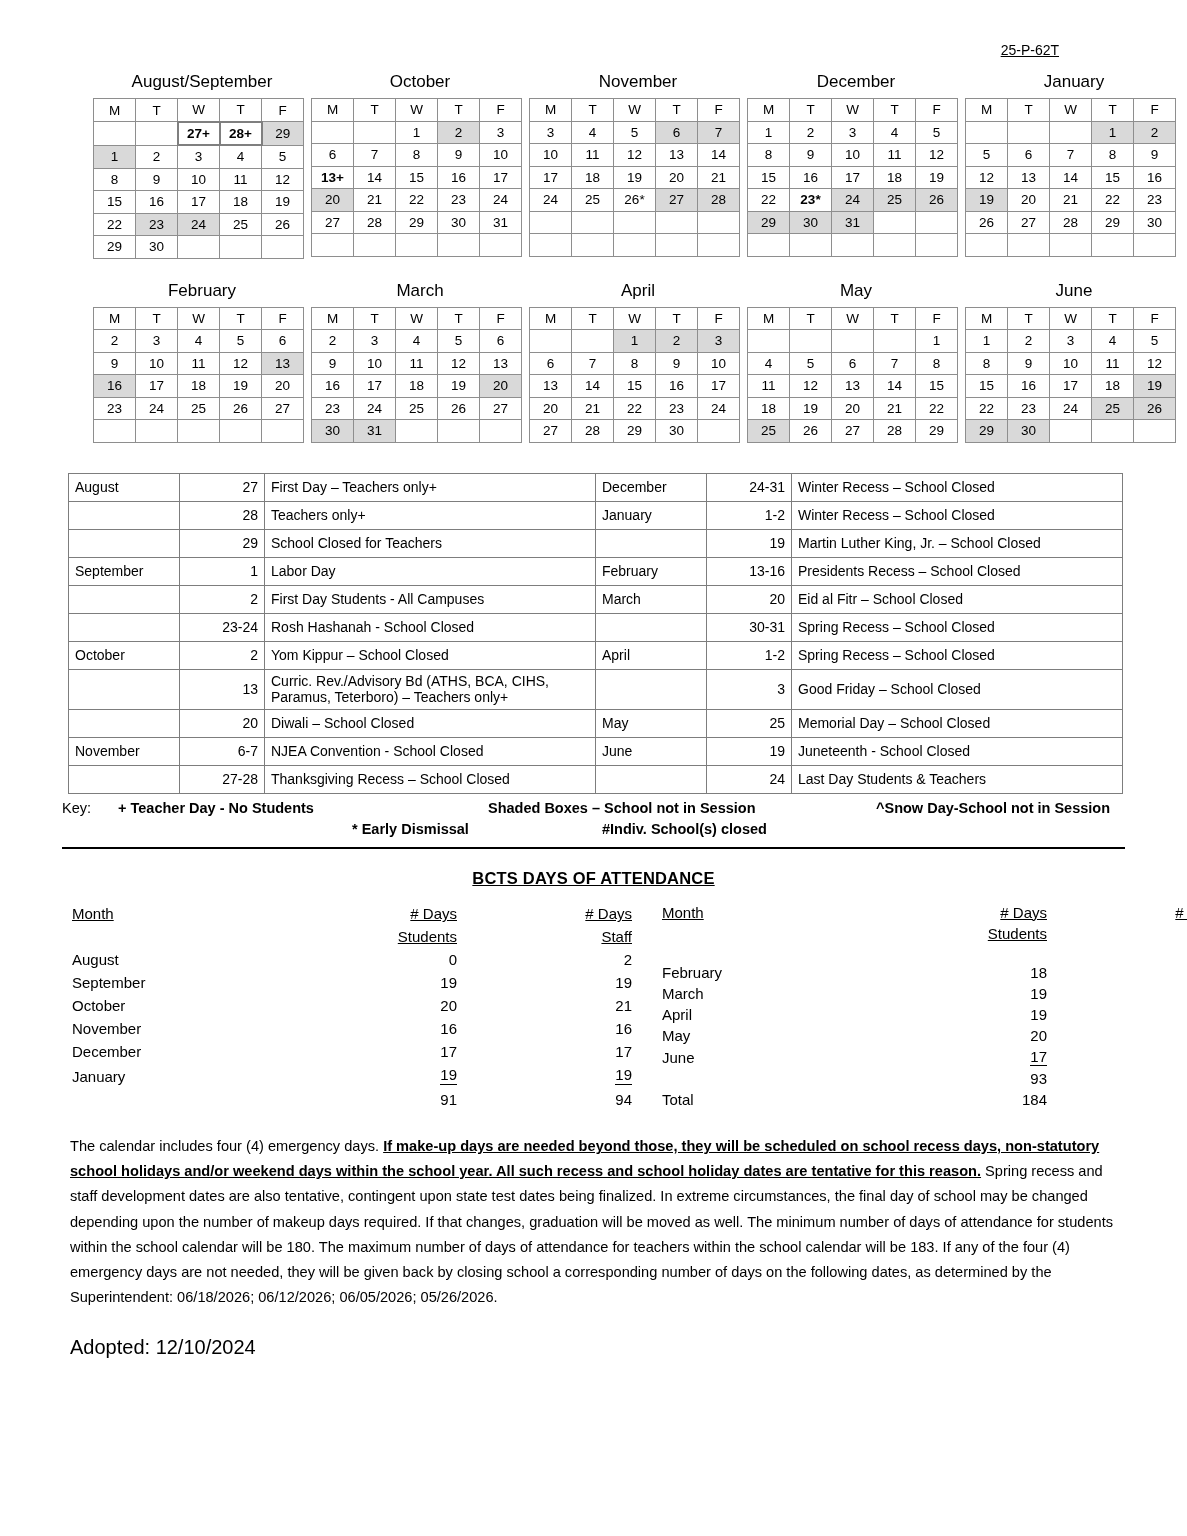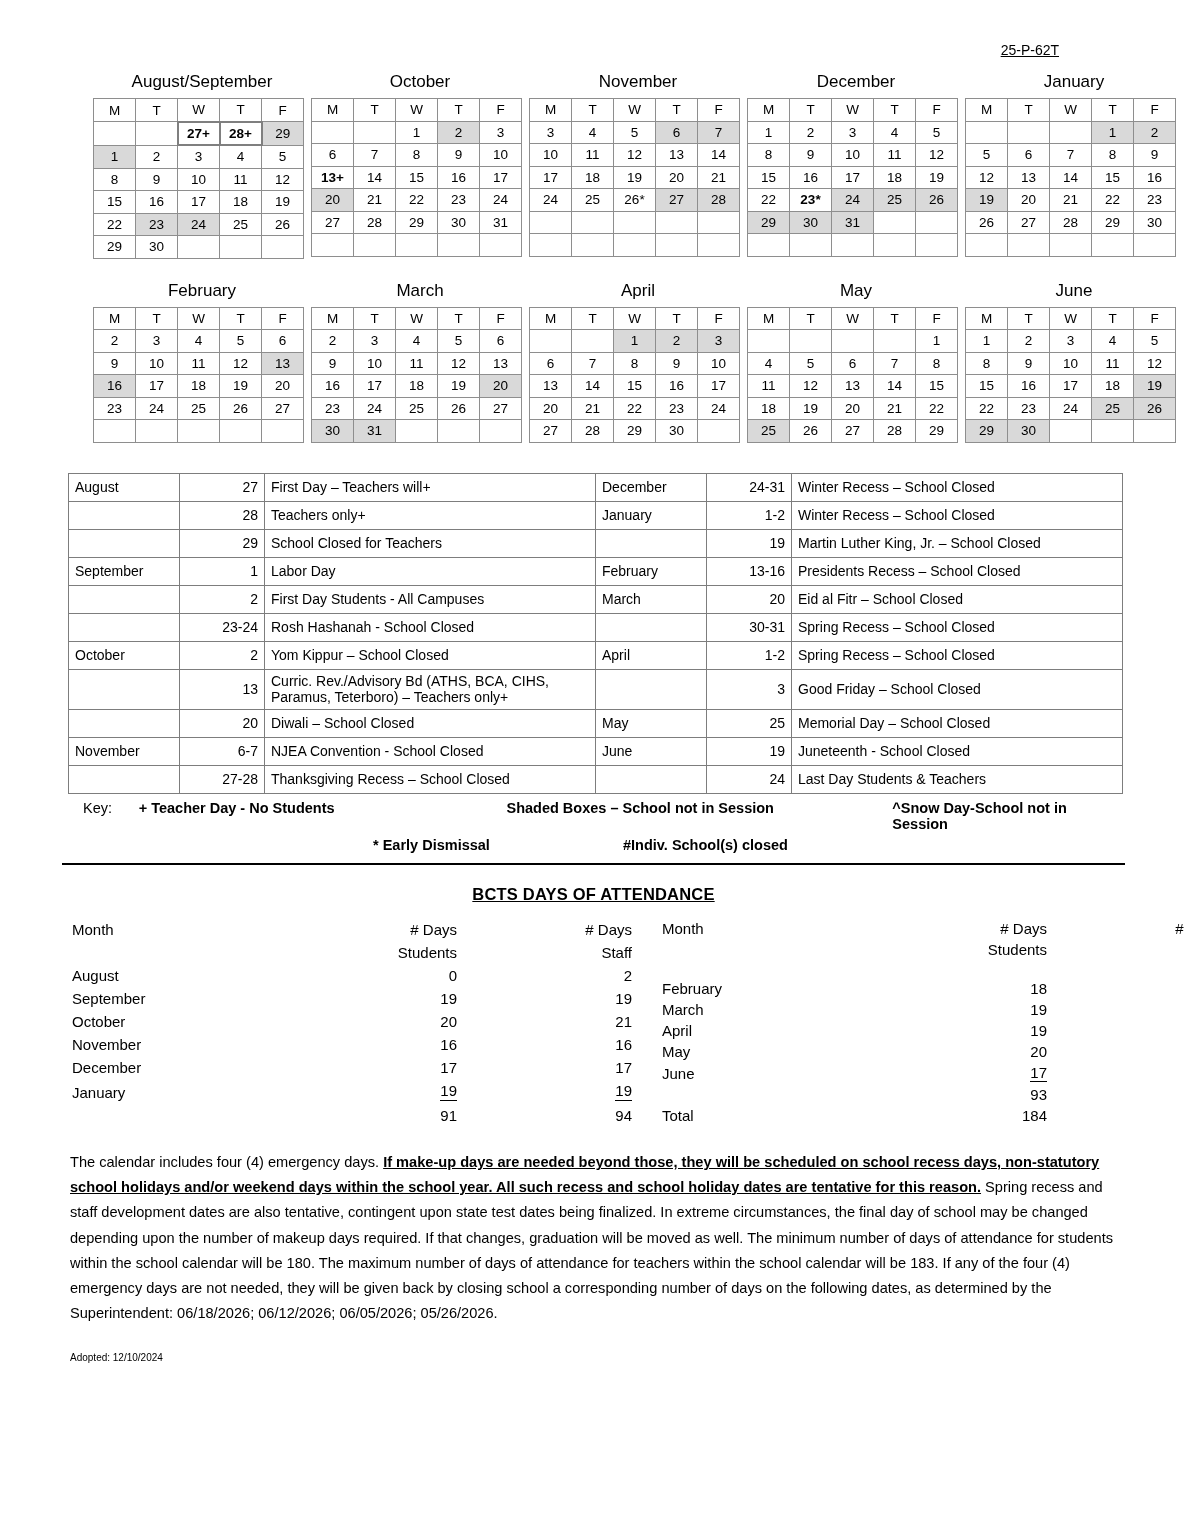--- a/index.html
+++ b/index.html
@@ -100,21 +100,21 @@
   }
   td.ev-month { width: 98px; }
   td.ev-date  { width: 72px; text-align: right; padding-right: 10px; }
   td.ev-desc  { }
   td.ev-month2 { width: 98px; }
   td.ev-date2  { width: 72px; text-align: right; padding-right: 10px; }
   td.ev-desc2  { }
 
   
   .key-block {
-    padding-left: 83px;
+    padding-left: 62px;
     padding-right: 62px;
     margin-top: 6px;
     font-size: 14.5px;
   }
   .key-line1 {
     display: flex;
     align-items: baseline;
   }
   .key-label { width: 56px; font-weight: normal; }
   .key-item-a { font-weight: bold; width: 370px; }
@@ -160,20 +160,21 @@
     padding: 2px 0;
     font-weight: normal;
     font-size: 15px;
     vertical-align: bottom;
     border: none;
   }
   .col-month { width: 240px; text-align: left; }
   .col-num   { width: 145px; text-align: right; padding-right: 30px !important; }
   .hdr {
     font-weight: bold;
+    text-decoration: underline;
     margin-top: 31px;
   }
   .num-ul {
     display: inline-block;
     border-bottom: 1.3px solid #000;
     padding-bottom: 1px;
     line-height: 1.05;
   }
   .totbold { font-weight: bold; }
   tr.spacer td { height: 14px; }
@@ -187,21 +188,21 @@
     line-height: 1.72;
     text-align: left;
   }
   .footer-para .bold-ul {
     font-weight: bold;
     text-decoration: underline;
   }
   .adopted {
     padding-left: 70px;
     margin-top: 26px;
-    font-size: 10px;
+    font-size: 20px;
   }
 </style>
 </head>
 <body>
 
 <div class="doc-header">
   <div class="title-block">
   </div>
   <div class="doc-code">25-P-62T</div>
 </div>
@@ -755,21 +756,21 @@
       </table>
     </div>
   </div>
 
 <div class="events-wrap">
   <table class="events">
     <tbody id="events-body">
         <tr>
           <td class="ev-month">August</td>
           <td class="ev-date">27</td>
-          <td class="ev-desc">First Day – Teachers will+</td>
+          <td class="ev-desc">First Day – Teachers only+</td>
           <td class="ev-month2">December</td>
           <td class="ev-date2">24-31</td>
           <td class="ev-desc2">Winter Recess – School Closed</td>
         </tr>
         <tr>
           <td class="ev-month"></td>
           <td class="ev-date">28</td>
           <td class="ev-desc">Teachers only+</td>
           <td class="ev-month2">January</td>
           <td class="ev-date2">1-2</td>

